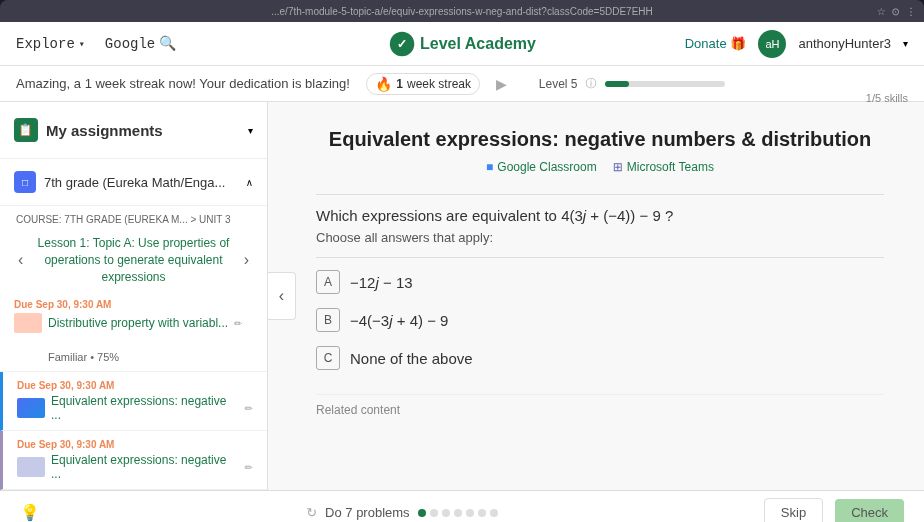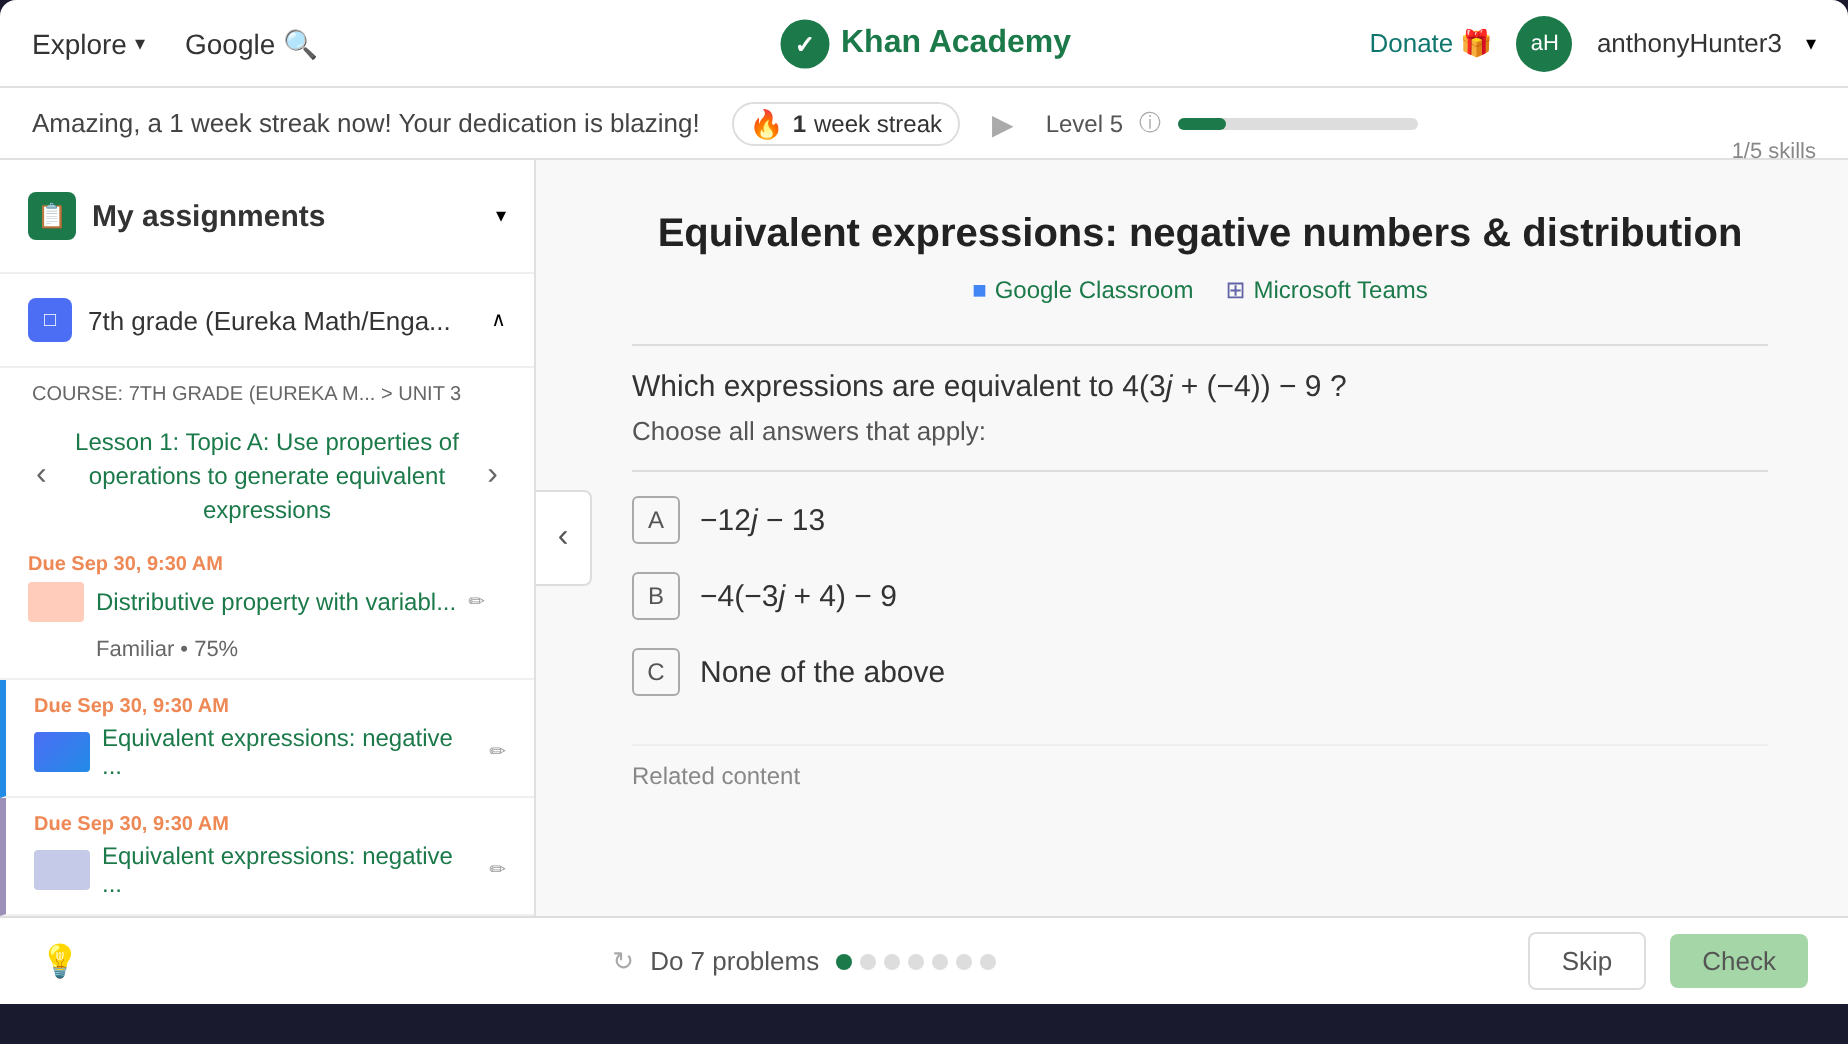--- a/index.html
+++ b/index.html
@@ -62,20 +62,21 @@
       transform: translateX(-50%);
     }
     .nav-logo-icon {
       width: 28px;
       height: 28px;
     }
     .nav-left {
       display: flex;
       align-items: center;
       gap: 20px;
+      font-family: Liberation Mono, monospace;
     }
     .nav-link {
       font-size: 14px;
       color: #333;
       cursor: pointer;
       display: flex;
       align-items: center;
       gap: 4px;
     }
     .nav-right {
@@ -126,20 +127,21 @@
       color: #333;
       border: 1px solid #ddd;
       border-radius: 16px;
       padding: 2px 8px;
     }
     .flame-icon { color: #e44; font-size: 14px; }
     .level-section {
       display: flex;
       align-items: center;
       gap: 8px;
+      margin-left: 16px;
       font-size: 12px;
       color: #555;
       justify-content: flex-end;
     }
     .level-bar-container {
       width: 120px;
       height: 6px;
       background: #ddd;
       border-radius: 3px;
     }
@@ -277,21 +279,21 @@
       background: #c5cae9;
     }
     .assignment-name {
       font-size: 12px;
       color: #1c7a4a;
       font-weight: 500;
     }
     .assignment-meta {
       font-size: 11px;
       color: #666;
-      margin-top: 8px;
+      margin-top: 18px;
       padding-left: 34px;
     }
     .edit-icon { font-size: 10px; color: #999; }
     
     .content-panel {
       flex: 1;
       background: #f8f8f8;
       overflow-y: auto;
       position: relative;
     }
@@ -440,38 +442,46 @@
       color: #555;
       cursor: pointer;
     }
     .chevron { font-size: 10px; }
   </style>
 </head>
 <body>
 
 <div class="screen">
 
+  <div class="url-bar">
+    <span>...e/7th-module-5-topic-a/e/equiv-expressions-w-neg-and-dist?classCode=5DDE7EHH</span>
+    <div class="url-bar-actions">
+      <span>☆</span>
+      <span>⊙</span>
+      <span>⋮</span>
+    </div>
+  </div>
 
   <div class="navbar" style="position:relative;">
     <div class="nav-left">
       <span class="nav-link">
         <span>Explore</span>
         <span class="chevron">▾</span>
       </span>
       <span class="nav-link">
         <span>Google</span>
         <span>🔍</span>
       </span>
     </div>
     <div class="nav-logo">
       <svg class="nav-logo-icon" viewBox="0 0 32 32">
         <circle cx="16" cy="16" r="14" fill="#1c7a4a"></circle>
         <text x="16" y="21" text-anchor="middle" fill="white" font-size="14" font-weight="bold">✓</text>
       </svg>
-      <span>Khan Academy</span>
+      <span>Level Academy</span>
     </div>
     <div class="nav-right">
       <span class="donate-btn">
         <span>Donate</span>
         <span>🎁</span>
       </span>
       <div class="user-avatar">
         <span>aH</span>
       </div>
       <span style="font-size:13px;color:#333;">anthonyHunter3</span>

